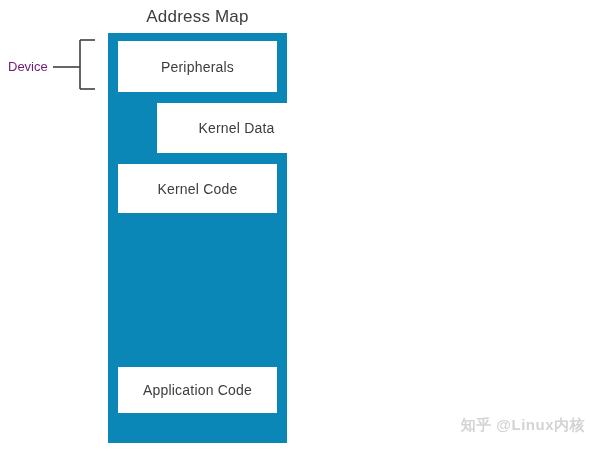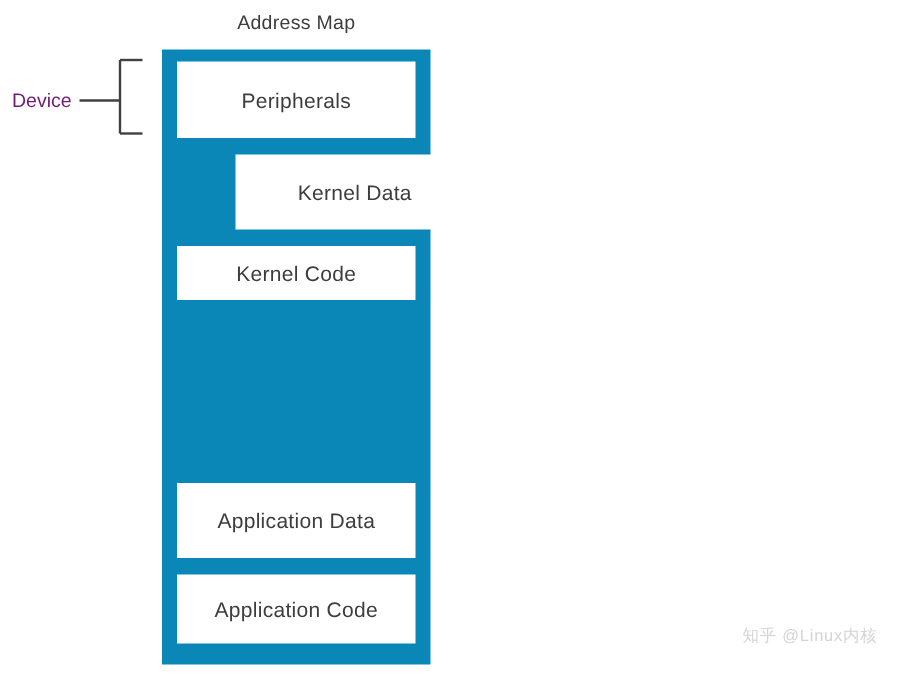--- a/index.html
+++ b/index.html
@@ -14,21 +14,21 @@
     height: 457px;
     background: #ffffff;
     overflow: hidden;
   }
   .diagram-title {
     position: absolute;
     left: 108px;
     top: 7px;
     width: 179px;
     text-align: center;
-    font-size: 13px;
+    font-size: 17px;
     color: #3d3d3d;
     letter-spacing: 0.2px;
   }
   .device-label {
     position: absolute;
     left: 8px;
     top: 59px;
     width: 40px;
     text-align: left;
     font-size: 13px;
@@ -57,31 +57,32 @@
     background: #ffffff;
     display: flex;
     align-items: center;
     justify-content: center;
     font-size: 14px;
     color: #3d3d3d;
     letter-spacing: 0.2px;
   }
   .block-peripherals      { top: 8px;   height: 51px; }
   .block-kernel-data      { top: 70px;  height: 50px; margin-left: 39px; }
-  .block-kernel-code      { top: 131px; height: 36px; }
+  .block-kernel-code      { top: 131px; height: 49px; }
   .block-application-data { top: 289px; height: 50px; }
-  .block-application-code { top: 350px; height: 46px; text-align: center; }
+  .block-application-code { top: 334px; height: 46px; text-align: center; }
   .watermark {
     position: absolute;
     top: 416px;
     right: 15px;
-    font-size: 11px;
+    font-size: 15px;
     color: #d4d4d4;
     letter-spacing: 0.5px;
     white-space: nowrap;
+    font-weight: bold;
   }
 </style>
 </head>
 <body>
 
 <div class="canvas">
 
   <div class="diagram-title">Address Map</div>
 
   <div class="device-label">Device</div>
@@ -104,23 +105,20 @@
     </div>
 
     <div class="block block-kernel-data">
       <span>Kernel Data</span>
     </div>
 
     <div class="block block-kernel-code">
       <span>Kernel Code</span>
     </div>
 
-    <div class="block block-application-data">
-      <span>Application Data</span>
-    </div>
 
     <div class="block block-application-code">
       <span>Application Code</span>
     </div>
 
   </div>
 
   <div class="watermark">知乎 @Linux内核</div>
 
 </div>

